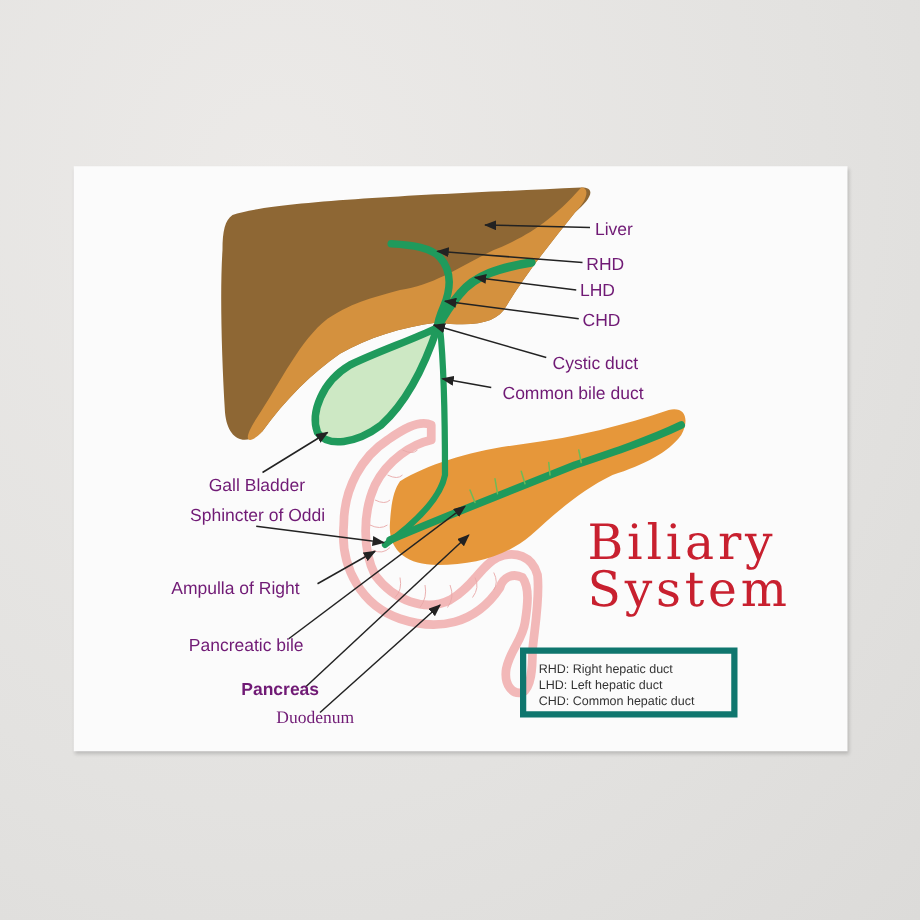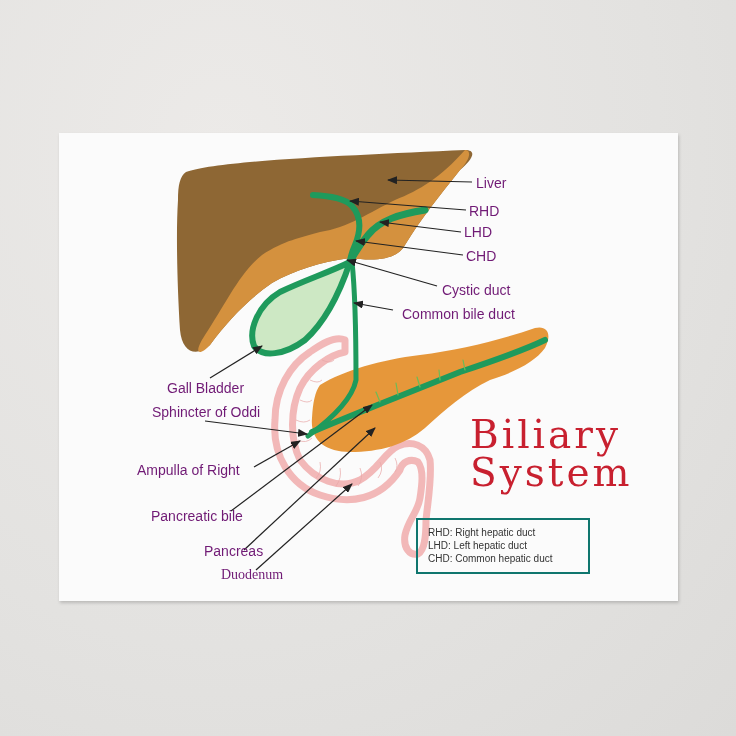--- a/index.html
+++ b/index.html
@@ -2,21 +2,21 @@
 <html><head>
 <meta charset="utf-8">
 <style>
   html,body{margin:0;padding:0;}
   body{width:736px;height:736px;background:#e6e5e3;position:relative;overflow:hidden;font-family:"Liberation Sans",sans-serif;}
   .bg{position:absolute;inset:0;background:radial-gradient(ellipse at 30% 20%,#eceae8 0%,#e3e2e0 60%,#dcdbd9 100%);}
   .card{position:absolute;left:59px;top:133px;width:619px;height:468px;background:#fbfbfb;box-shadow:1px 2px 3px rgba(0,0,0,0.18);}
   svg.diagram{position:absolute;left:0;top:0;width:736px;height:736px;}
   .lbl{position:absolute;font-size:14px;color:#701a75;white-space:nowrap;line-height:16px;}
   .title{position:absolute;font-family:"DejaVu Serif","Liberation Serif",serif;color:#c8202f;font-size:39px;letter-spacing:3px;line-height:34px;}
-  .legend{position:absolute;left:416px;top:518px;width:174px;height:56px;border:2px solid #0f766e;box-sizing:border-box;padding:6px 0 0 10px;}
+  .legend{position:absolute;left:416px;top:518px;width:174px;height:56px;border:5px solid #0f766e;box-sizing:border-box;padding:6px 0 0 10px;}
   .legend div{font-size:10px;color:#333;line-height:13px;white-space:nowrap;}
 </style>
 </head>
 <body>
 
 <div class="bg"></div>
 <div class="card"></div>
 
 <svg class="diagram" viewBox="0 0 736 736">
   <defs>
@@ -85,21 +85,21 @@
 <div class="lbl" style="left:476px;top:175px;">Liver</div>
 <div class="lbl" style="left:469px;top:203px;">RHD</div>
 <div class="lbl" style="left:464px;top:224px;">LHD</div>
 <div class="lbl" style="left:466px;top:248px;">CHD</div>
 <div class="lbl" style="left:442px;top:282px;">Cystic duct</div>
 <div class="lbl" style="left:402px;top:306px;text-align:right;">Common bile duct</div>
 <div class="lbl" style="left:167px;top:380px;">Gall Bladder</div>
 <div class="lbl" style="left:152px;top:404px;">Sphincter of Oddi</div>
 <div class="lbl" style="left:137px;top:462px;">Ampulla of Right</div>
 <div class="lbl" style="left:151px;top:508px;">Pancreatic bile</div>
-<div class="lbl" style="left:204px;top:543px;">Pancreas</div>
+<div class="lbl" style="left:193px;top:543px;font-weight:bold;">Pancreas</div>
 <div class="lbl" style="left:221px;top:567px;font-family:Liberation Serif, serif;">Duodenum</div>
 
 <div class="title" style="left:470px;top:418px;">Biliary</div>
 <div class="title" style="left:470px;top:456px;">System</div>
 
 <div class="legend">
   <div><span>RHD</span><span>: Right hepatic duct</span></div>
   <div><span>LHD</span><span>: Left hepatic duct</span></div>
   <div><span>CHD</span><span>: Common hepatic duct</span></div>
 </div>

